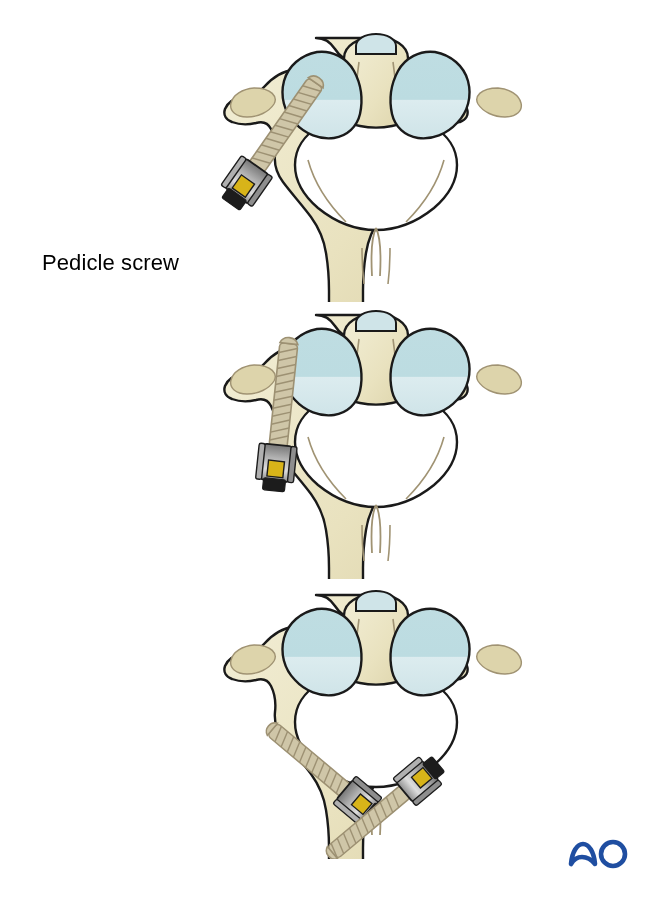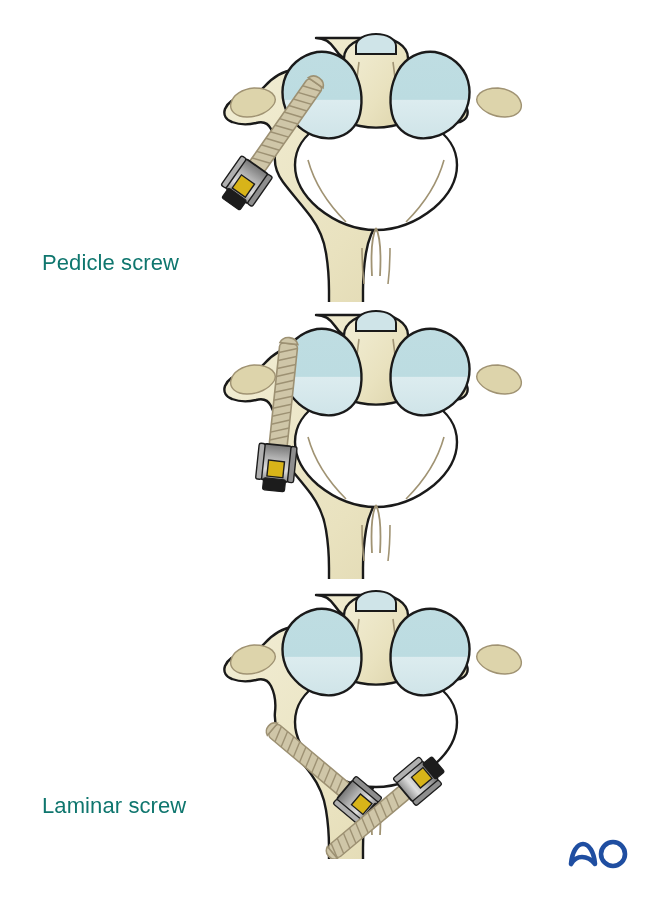--- a/index.html
+++ b/index.html
@@ -28,21 +28,21 @@
   }
   #panel-pedicle  { top: 0px;   height: 300px; }
   #panel-pars     { top: 299px; height: 280px; }
   #panel-laminar  { top: 579px; height: 280px; }
 
   .panel-label {
     position: absolute;
     left: 42px;
     font-size: 22px;
     font-weight: 400;
-    color: #0f766e;
+    color: #000000;
     letter-spacing: 0.1px;
     white-space: nowrap;
     line-height: 1;
   }
   #panel-pedicle  .panel-label { top: 252px; }
   #panel-pars     .panel-label { top: 231px; }
   #panel-laminar  .panel-label { top: 216px; }
 
   .vertebra-svg {
     position: absolute;
@@ -342,21 +342,20 @@
           <rect x="-44" y="-11" width="12" height="22" rx="2" fill="#1c1c1c" stroke="#1c1c1c" stroke-width="1.2"></rect>
           <rect x="-34" y="-19" width="36" height="6" rx="2" fill="#b0b0b0" stroke="#1c1c1c" stroke-width="1.4"></rect>
           <rect x="-34" y="13" width="36" height="6" rx="2" fill="#8e8e8e" stroke="#1c1c1c" stroke-width="1.4"></rect>
         </g>
       </g>
     </svg>
   </div>
 
   <div class="panel" id="panel-laminar">
 
-    <div class="panel-label">Laminar screw</div>
 
     <svg class="vertebra-svg" viewBox="0 0 360 280">
       <defs>
         <linearGradient id="facetGradC" x1="0" y1="0" x2="0" y2="1">
           <stop offset="0%" stop-color="#bfdde2"></stop>
           <stop offset="55%" stop-color="#bcdce1"></stop>
           <stop offset="56%" stop-color="#dcecef"></stop>
           <stop offset="100%" stop-color="#cfe4e8"></stop>
         </linearGradient>
         <linearGradient id="boneGradC" x1="0" y1="0" x2="1" y2="1">

